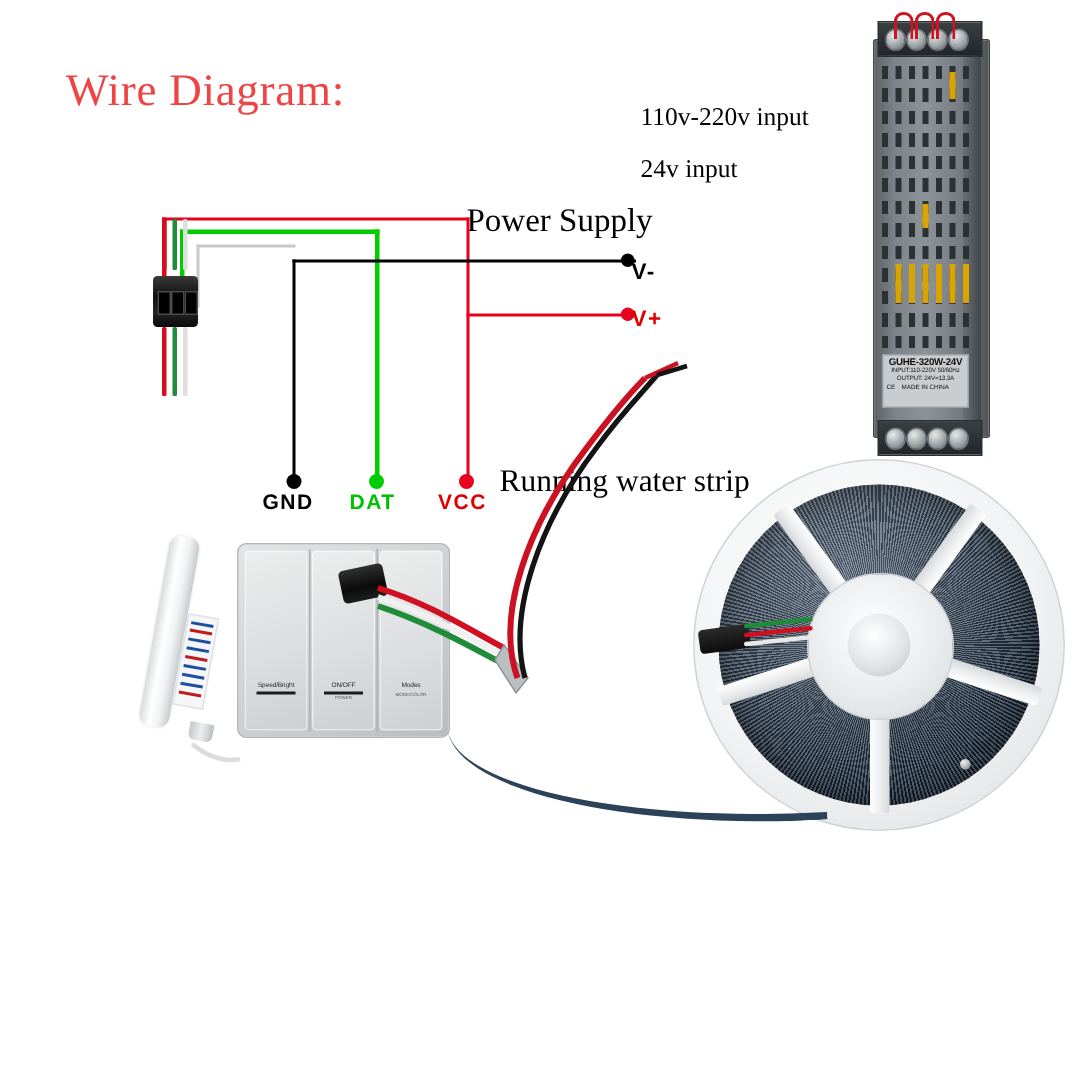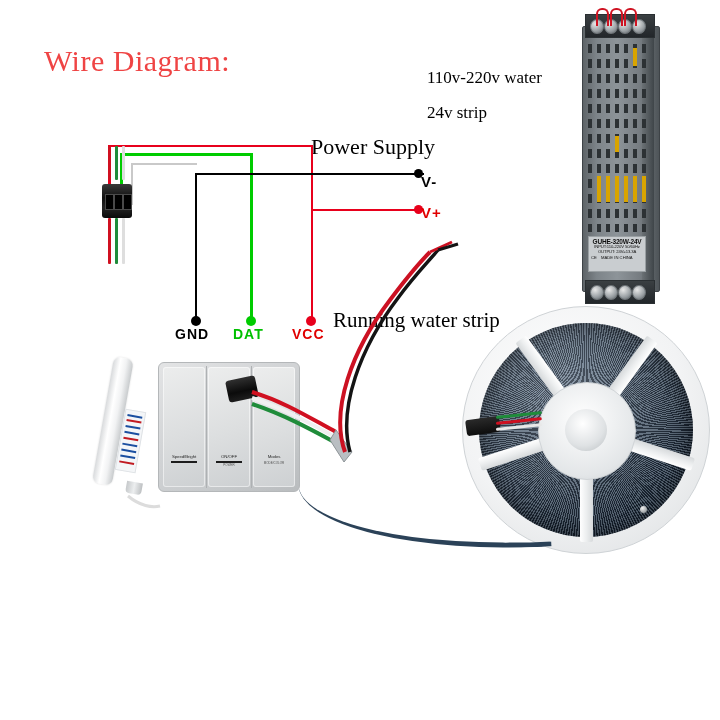--- a/index.html
+++ b/index.html
@@ -313,22 +313,22 @@
   
   #photo-wires { position: absolute; left: 0; top: 0; width: 720px; height: 720px; }
 </style>
 </head>
 <body>
 
 <div id="stage">
 
   <div class="title">Wire Diagram:</div>
 
-  <div class="ser psu-line1">110v-220v water</div>
-  <div class="ser psu-line2">24v strip</div>
+  <div class="ser psu-line1">110v-220v input</div>
+  <div class="ser psu-line2">24v input</div>
 
   <div class="ser lbl-power">Power Supply</div>
 
   <div class="wire w-red" style="left:108px; top:145px; width:3px; height:60px;"></div>
   <div class="wire w-red" style="left:108px; top:145px; width:205px; height:2px;"></div>
   <div class="wire w-red" style="left:311px; top:145px; width:2px; height:175px;"></div>
   <div class="wire w-red" style="left:311px; top:209px; width:113px; height:2px;"></div>
 
   <div class="wire w-green" style="left:120px; top:153px; width:3px; height:52px;"></div>
   <div class="wire w-green" style="left:120px; top:153px; width:133px; height:3px;"></div>

